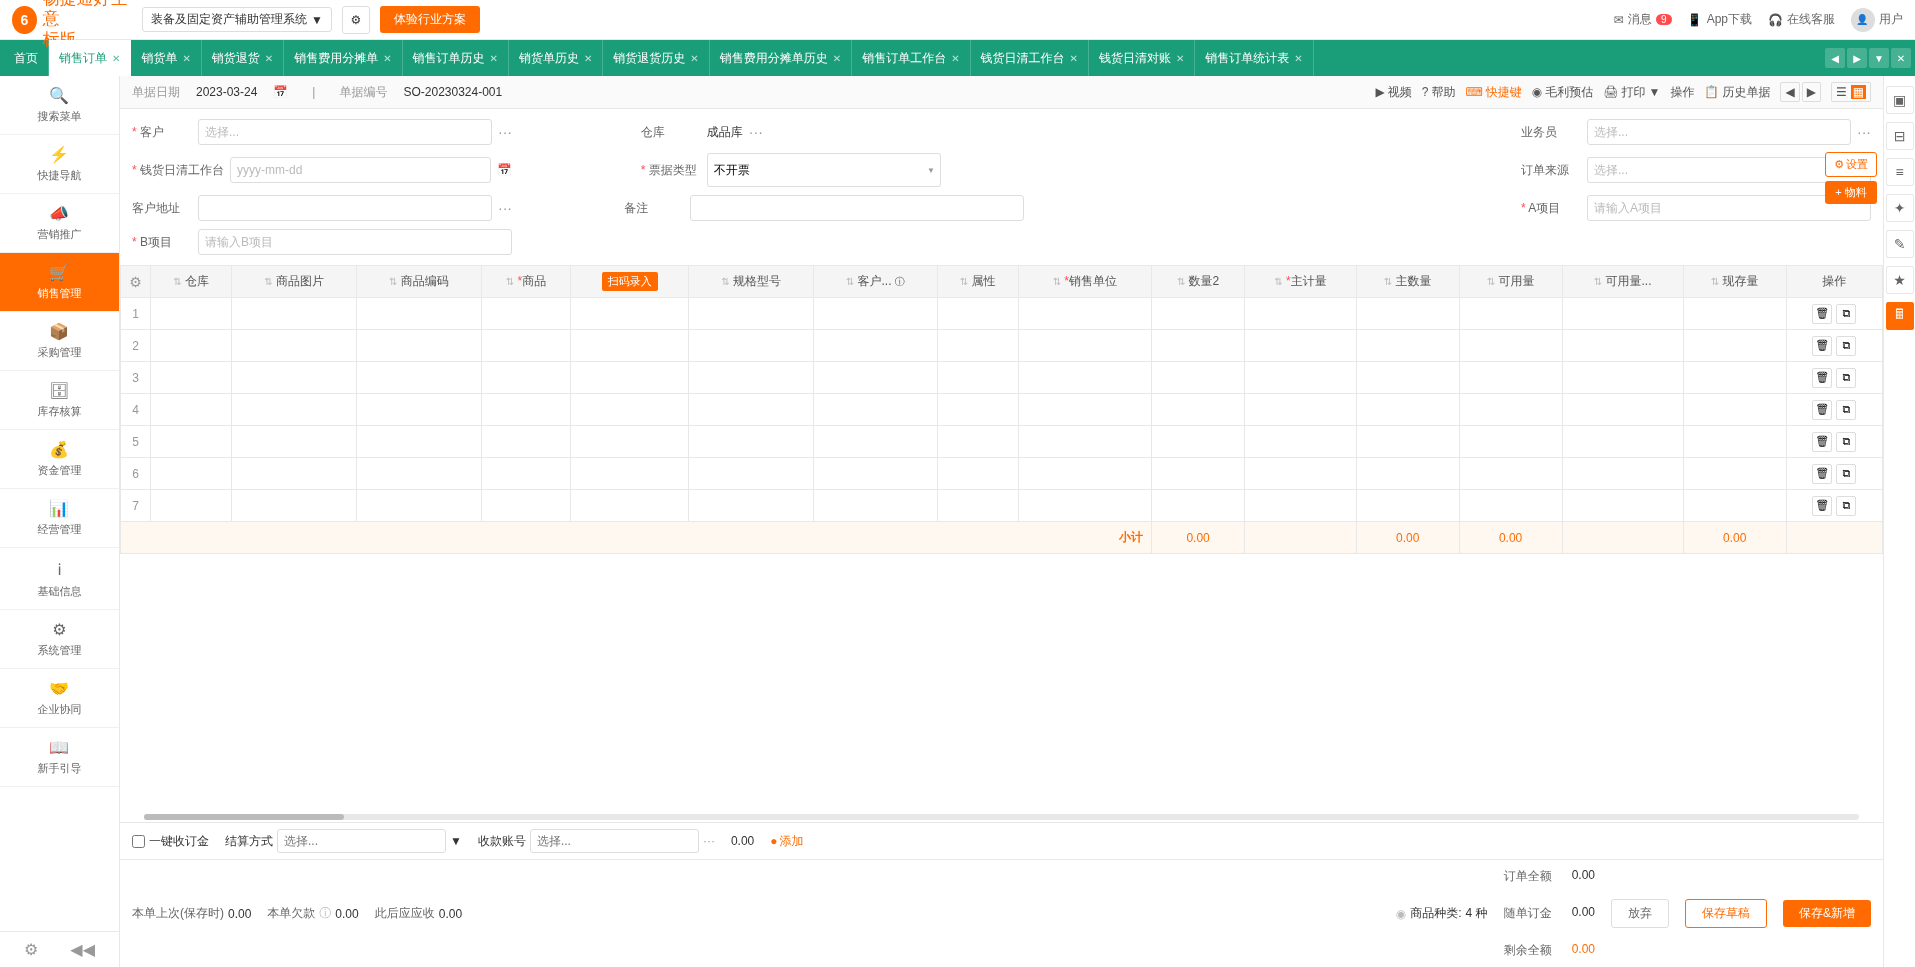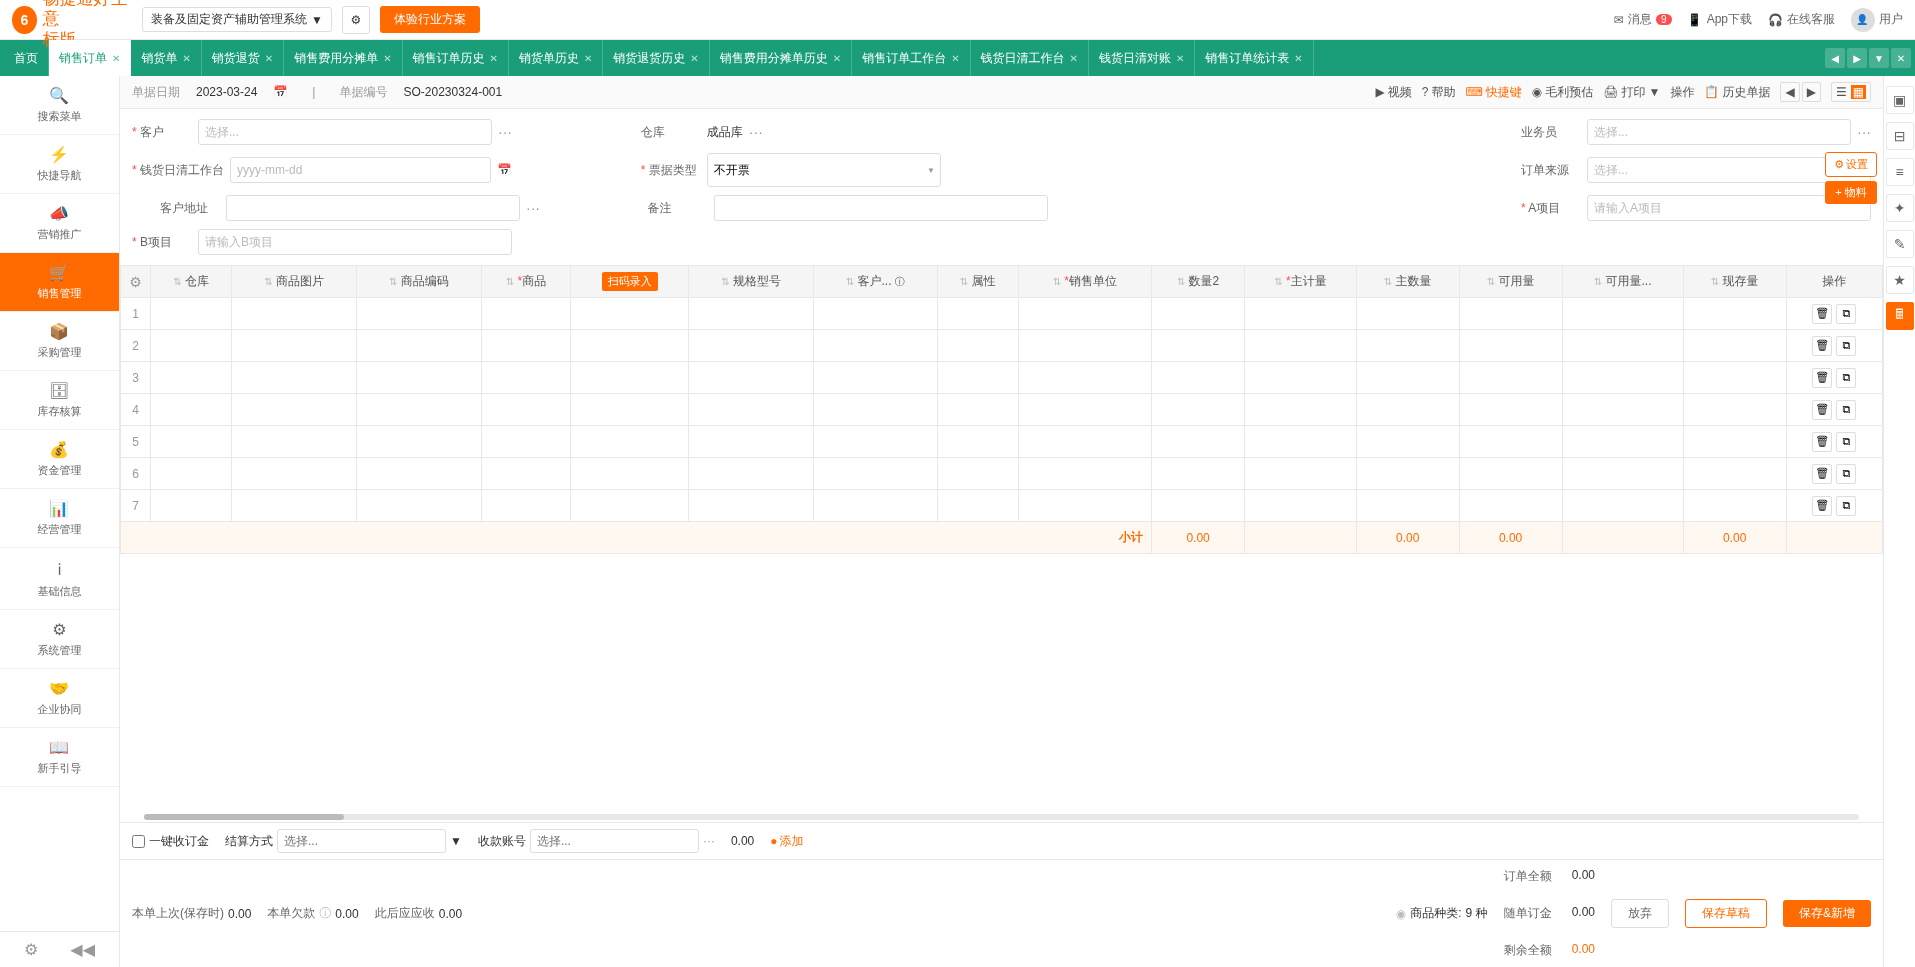--- a/index.html
+++ b/index.html
@@ -329,21 +329,21 @@
             </div>
           </div>
           <div style="flex:1;"></div>
           <div class="form-group" style="max-width:350px;">
             <span class="label">订单来源</span>
             <input class="form-input" type="text" style="min-width: 120px;" placeholder="选择...">
           </div>
         </div>
 
         <div class="form-row">
-          <div class="form-group" style="max-width:380px;margin-left:28px;">
+          <div class="form-group" style="max-width:380px;">
             <span class="label">客户地址</span>
             <input class="form-input" type="text" style="min-width: 200px;" placeholder="">
             <span class="dots-btn">···</span>
           </div>
           <div style="flex:0.2;"></div>
           <div class="form-group" style="max-width:400px;">
             <span class="label">备注</span>
             <input class="form-input" type="text" style="min-width: 200px;" placeholder="">
           </div>
           <div style="flex:1;"></div>
@@ -613,21 +613,21 @@
         </div>
         <div class="bottom-field">
           <span>此后应应收</span>
           <span class="amount-value">0.00</span>
         </div>
       </div>
       <div style="margin-left:auto;display:flex;align-items:center;gap:16px;">
         <div class="bottom-field">
           <span style="color:#bbb;">◉</span>
           <span>商品种类:</span>
-          <span>9 种</span>
+          <span>4 种</span>
         </div>
         <div class="bottom-summary">
           <div class="summary-row">
             <span class="sum-label">订单全额</span>
             <span class="sum-val">0.00</span>
           </div>
           <div class="summary-row">
             <span class="sum-label">随单订金</span>
             <span class="sum-val">0.00</span>
           </div>

